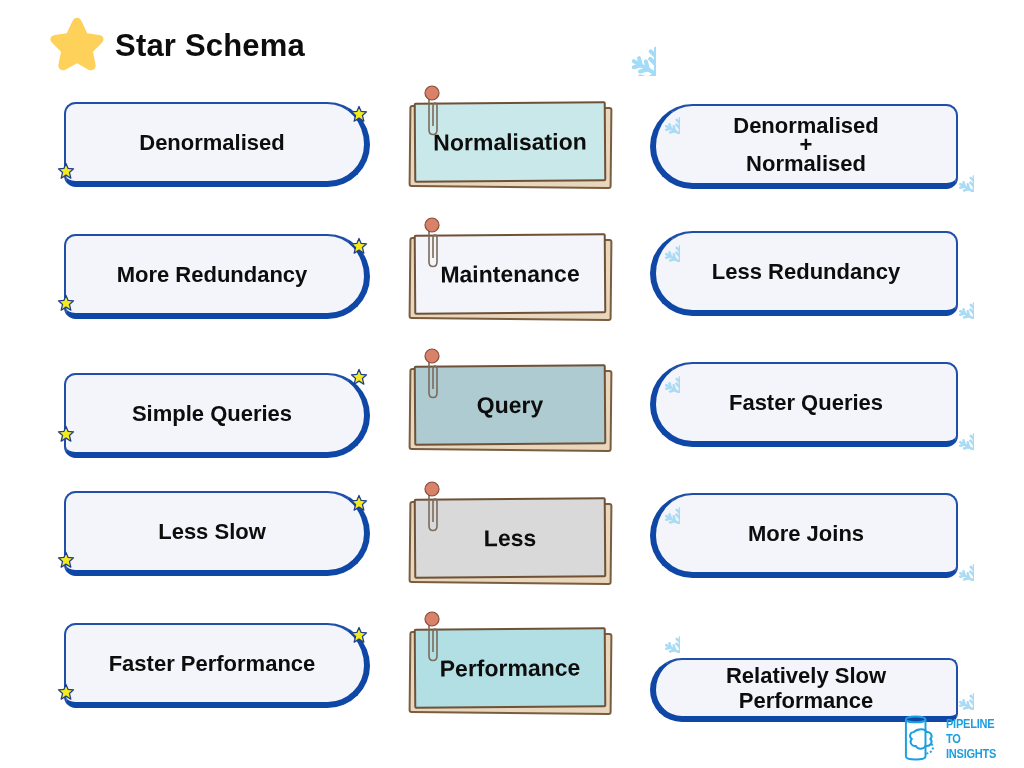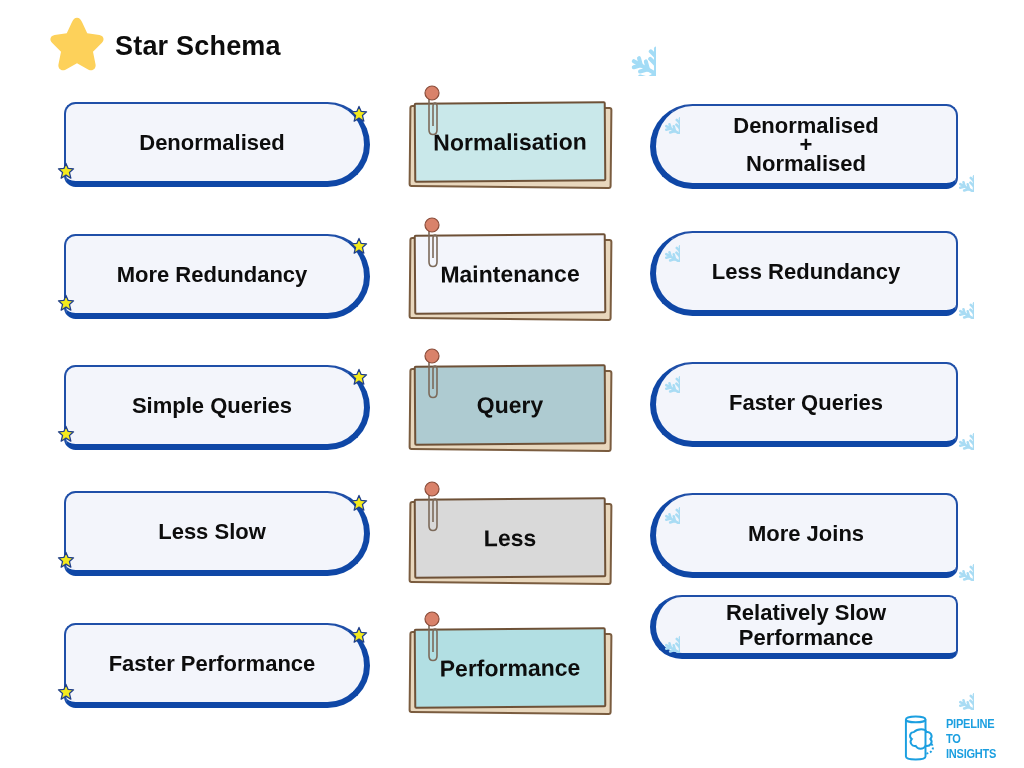--- a/index.html
+++ b/index.html
@@ -1,19 +1,19 @@
 <!DOCTYPE html>
 <html><head>
 <meta charset="utf-8">
 <style>
   html,body{margin:0;padding:0;}
   body{width:1024px;height:768px;background:#ffffff;position:relative;overflow:hidden;
        font-family:"Liberation Sans","DejaVu Sans",sans-serif;color:#0d0d0d;}
   .hdr{position:absolute;display:flex;align-items:center;}
-  .hdr .ttl{font-size:27px;font-weight:bold;letter-spacing:0.2px;}
+  .hdr .ttl{font-size:31px;font-weight:bold;letter-spacing:0.2px;}
   .hdr-star{left:45px;top:14px;}
   .hdr-star svg{width:64px;height:64px;margin-right:6px;}
   .hdr-snow{left:598px;top:14px;}
   .hdr-snow svg{width:58px;height:62px;margin-right:14px;}
 
   .card{position:absolute;box-sizing:border-box;background:#f3f5fb;
         display:flex;align-items:center;justify-content:center;text-align:center;
         font-weight:bold;font-size:22px;line-height:22px;}
   .card.left{left:64px;width:306px;height:85px;
         border-top:2px solid #1f4fa8;border-left:2px solid #1f4fa8;
@@ -138,21 +138,21 @@
 <div class="card right" style="top:231px">
   <span class="txt">Less Redundancy</span>
 </div>
 <svg class="deco flake" style="left:644px;top:226px" stroke="#a9dcf4" viewBox="-50 -50 100 100">
     <use href="#sym-flake"></use>
   </svg>
 <svg class="deco flake" style="left:938px;top:283px" stroke="#a9dcf4" viewBox="-50 -50 100 100">
     <use href="#sym-flake"></use>
   </svg>
 
-<div class="card left" style="top:365px">
+<div class="card left" style="top:373px">
   <span class="txt">Simple Queries</span>
 </div>
 <svg class="deco star" style="left:350px;top:368px" fill="#f4ea1c">
     <use href="#sym-smallstar"></use>
   </svg>
 <svg class="deco star" style="left:57px;top:425px" fill="#f4ea1c">
     <use href="#sym-smallstar"></use>
   </svg>
 <div class="note" style="top:363px">
   <div class="back"></div>
@@ -212,21 +212,21 @@
   </svg>
 <div class="note" style="top:626px">
   <div class="back"></div>
   <div class="front" style="background:#b2dfe3">
       <span>Performance</span>
     </div>
   <svg class="clip">
       <use href="#sym-clip"></use>
     </svg>
 </div>
-<div class="card right" style="top:595px;height:64px">
+<div class="card right" style="top:658px;height:64px">
   <span class="txt" style="line-height:25px">Relatively Slow
 Performance</span>
 </div>
 <svg class="deco flake" style="left:644px;top:617px" stroke="#a9dcf4" viewBox="-50 -50 100 100">
     <use href="#sym-flake"></use>
   </svg>
 <svg class="deco flake" style="left:938px;top:674px" stroke="#a9dcf4" viewBox="-50 -50 100 100">
     <use href="#sym-flake"></use>
   </svg>
 

